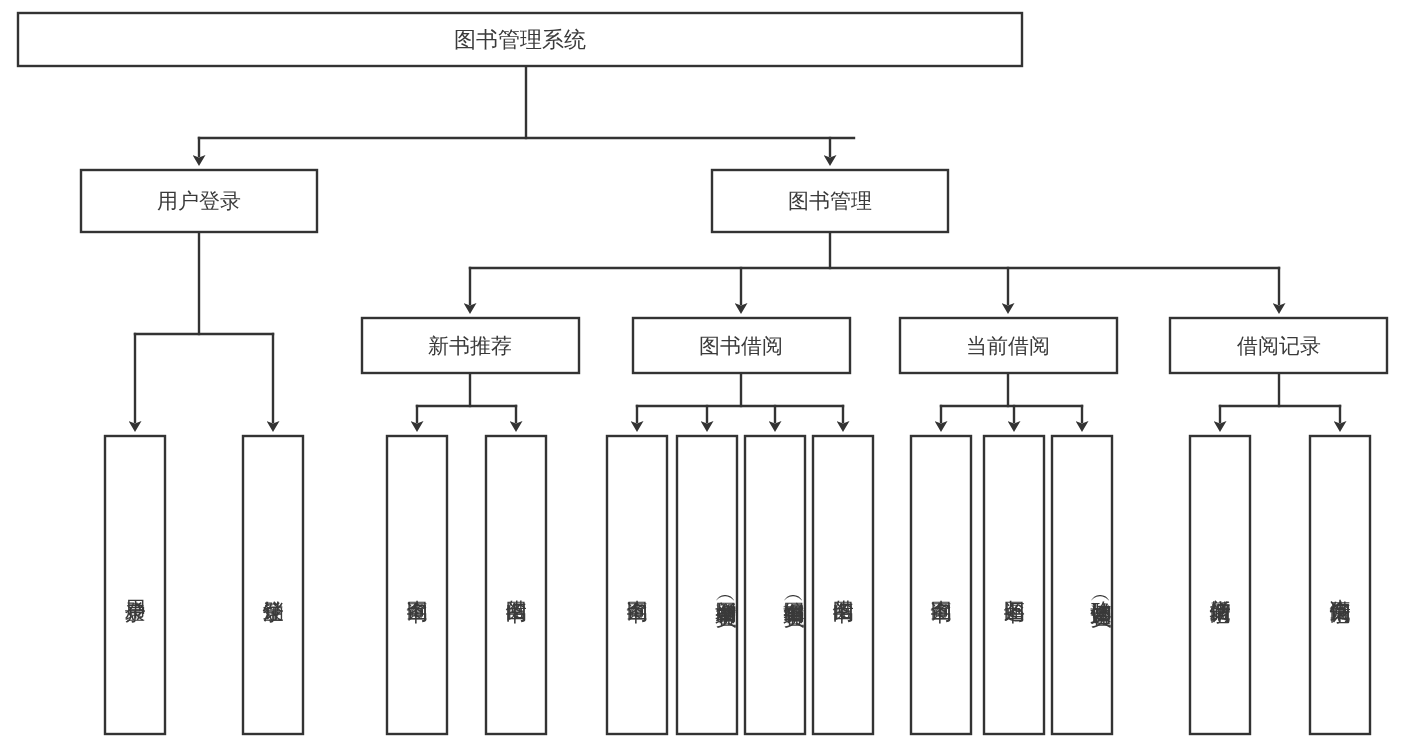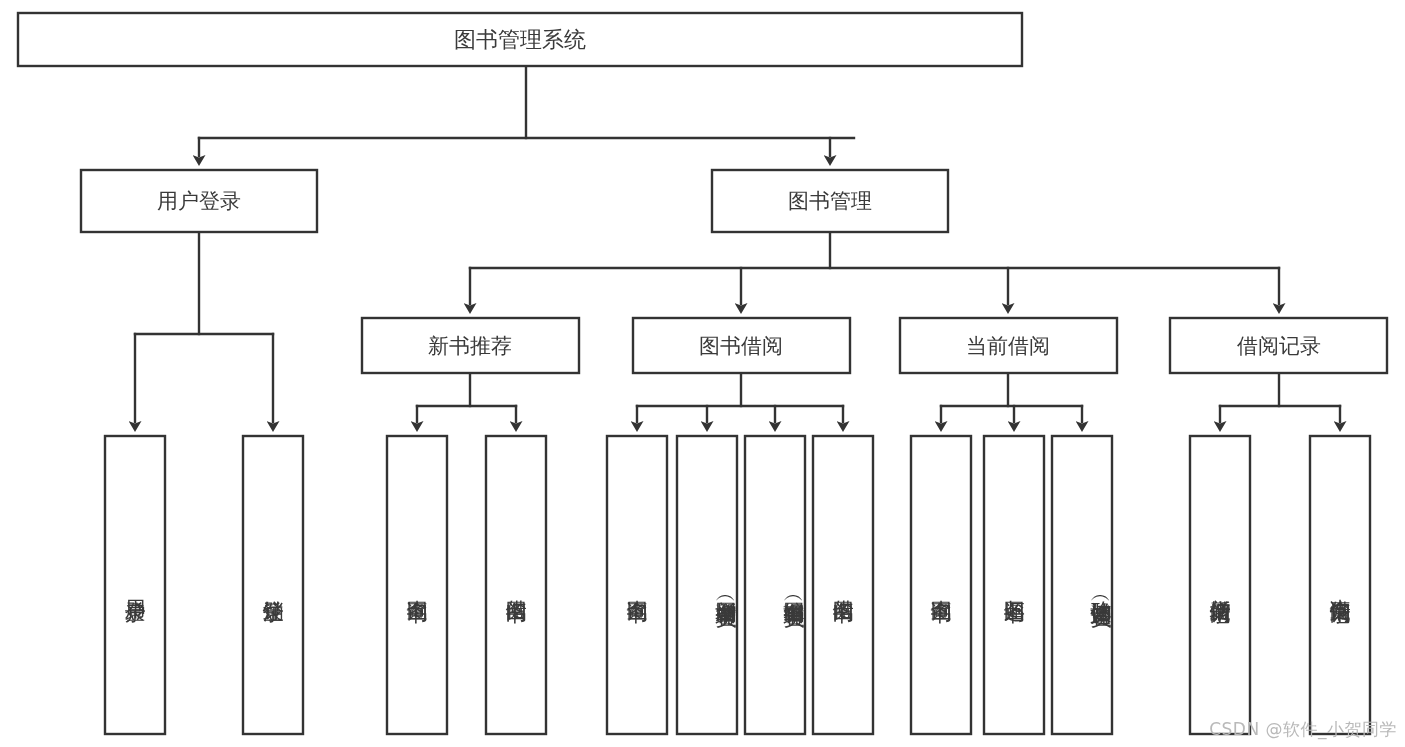--- a/index.html
+++ b/index.html
@@ -205,14 +205,13 @@
   <div class="leaf-label centered" style="left:607px; top:436px; width:60px; height:298px;">查询图书</div>
   <div class="leaf-label" style="left:677px; top:442px; width:60px; height:292px;">新增图书（管理员）</div>
   <div class="leaf-label" style="left:745px; top:442px; width:60px; height:292px;">编辑图书（管理员）</div>
   <div class="leaf-label centered" style="left:813px; top:436px; width:60px; height:298px;">借阅图书</div>
   <div class="leaf-label centered" style="left:911px; top:436px; width:60px; height:298px;">查询图书</div>
   <div class="leaf-label centered" style="left:984px; top:436px; width:60px; height:298px;">归还图书</div>
   <div class="leaf-label" style="left:1052px; top:442px; width:60px; height:292px;">确认归还（管理员）</div>
   <div class="leaf-label centered" style="left:1190px; top:436px; width:60px; height:298px;">新增借阅记录</div>
   <div class="leaf-label centered" style="left:1310px; top:436px; width:60px; height:298px;">查询借阅记录</div>
 
-  <div id="watermark">CSDN @软件_小贺同学</div>
 </div>
 
 </body></html>

